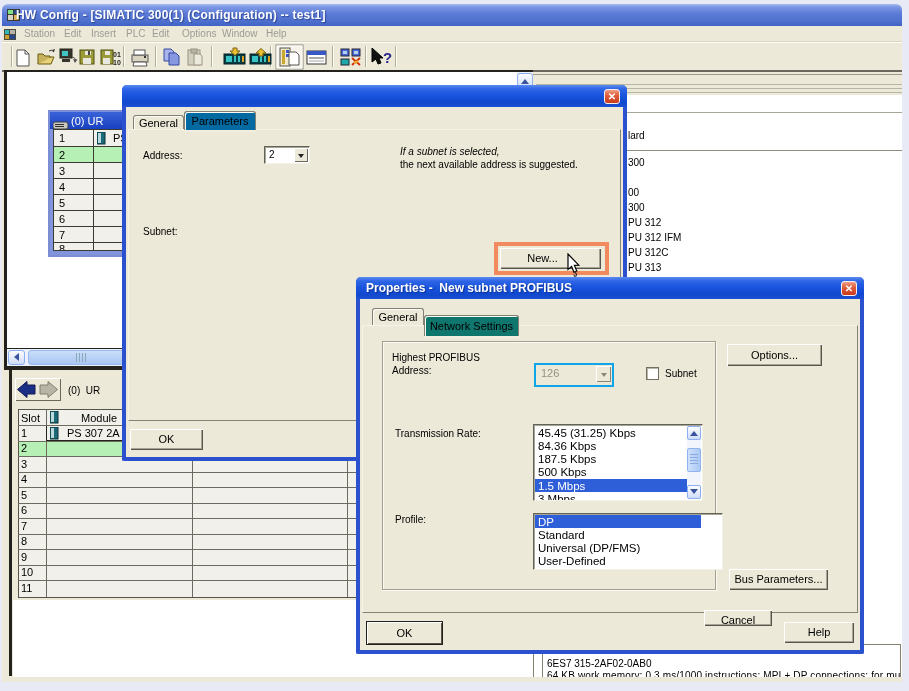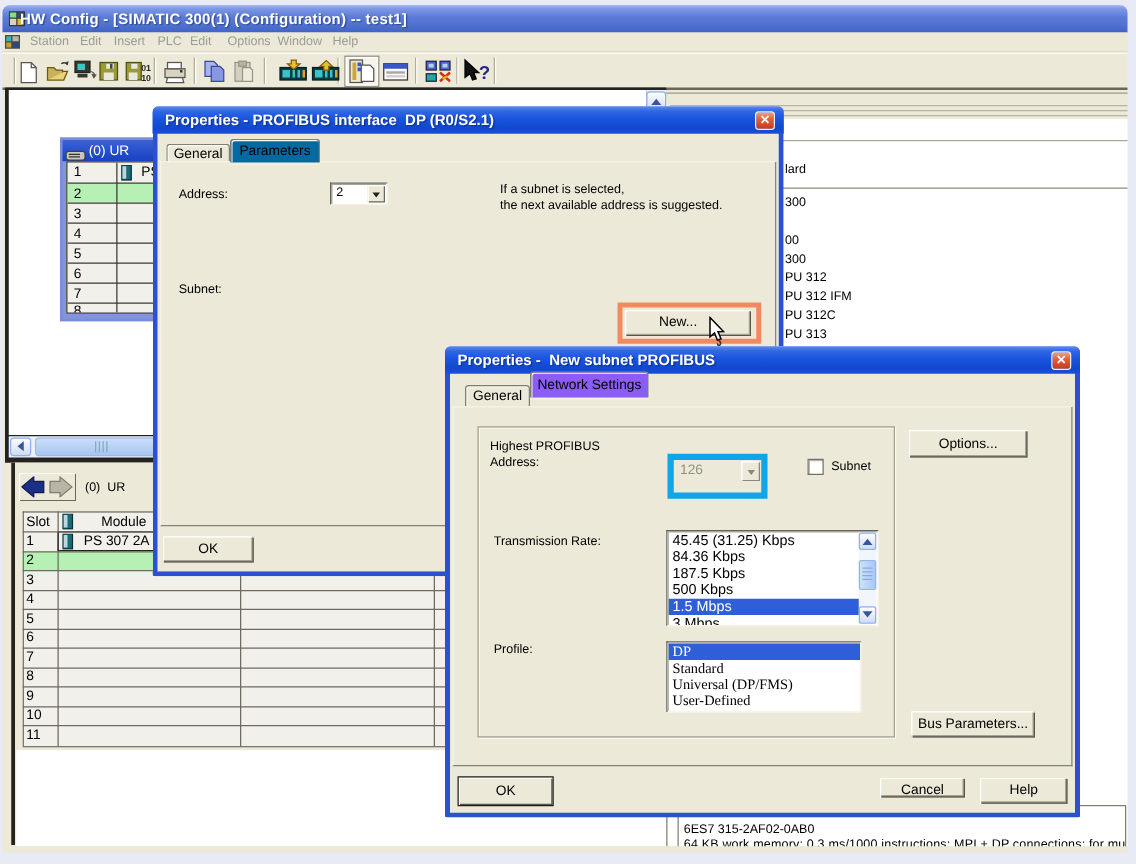--- a/index.html
+++ b/index.html
@@ -291,59 +291,58 @@
 
   <div class="abs" style="left:542px;top:644px;width:359px;height:36px;background:#fff;border:1px solid #84826f;box-sizing:border-box;overflow:hidden;">
     <div class="t11" style="position:absolute;left:4px;top:13px;">6ES7 315-2AF02-0AB0</div>
     <div class="t11" style="position:absolute;left:4px;top:25px;letter-spacing:0.15px;">64 KB work memory; 0.3 ms/1000 instructions; MPI + DP connections; for mu</div>
   </div>
 
   <div class="abs" style="left:2px;top:677px;width:900px;height:5px;background:#ece9d8;"></div>
 
   <div class="dlg" style="left:122px;top:85px;width:505px;height:376px;box-sizing:border-box;">
     <div class="dtitle"></div>
-    <div class="dtext" style="left:6px;">Properties - PROFIBUS interface&nbsp; DP (R0/S2.1)</div>
     <div class="dclose" style="right:3px;">✕</div>
     <div class="tab" style="left:7px;top:30px;width:49px;height:14px;line-height:15px;">General</div>
     <div class="tab" style="left:58px;top:26px;width:70px;height:18px;line-height:19px;background:#0369a1;z-index:2;box-shadow:inset 1px 1px 0 #fbfaf3, 0 2px 0 #f0eee0;">Parameters</div>
     <div class="tabpane" style="left:2px;top:44px;width:491px;height:290px;"></div>
     <div class="abs t11" style="left:17px;top:65px;">Address:</div>
 
     <div class="abs sunk" style="left:138px;top:61px;width:46px;height:18px;box-sizing:border-box;">
       <div class="t11" style="position:absolute;left:4px;top:2px;">2</div>
       <div style="position:absolute;right:1px;top:1px;width:14px;height:14px;background:#ece9d8;box-shadow:inset 1px 1px 0 #fff, inset -1px -1px 0 #6a685c;"></div>
       <div style="position:absolute;right:5px;top:7px;width:0;height:0;border-left:3px solid transparent;border-right:3px solid transparent;border-top:4px solid #222;"></div>
     </div>
-    <div class="abs t11" style="left:274px;top:61px;">If a subnet is selected,</div>
+    <div class="abs t11" style="left:274px;top:61px;font-style:italic;">If a subnet is selected,</div>
     <div class="abs t11" style="left:274px;top:74px;">the next available address is suggested.</div>
     <div class="abs t11" style="left:17px;top:141px;">Subnet:</div>
 
 
     <div class="btn" style="left:374px;top:163px;width:101px;height:21px;line-height:21px;padding-right:16px;box-sizing:border-box;">New...</div>
     <div class="abs" style="left:368px;top:157px;width:115px;height:33px;border:4px solid #f28a60;box-sizing:border-box;"></div>
     <svg class="abs" style="left:441px;top:168px;" width="16" height="24">
       <path d="M1 1 L1 16.5 L4.6 13.4 L7 19.2 L9.8 18 L7.4 12.4 L11.8 12.2 Z" fill="#fff" stroke="#000" stroke-width="1.2"></path>
       <path d="M7.5 18.5 q3 3 1.5 4.5 q-2 1 -2 -1.5" fill="none" stroke="#333" stroke-width="1.2"></path>
     </svg>
     <div class="btn" style="left:4px;top:344px;width:73px;height:21px;line-height:21px;">OK</div>
   </div>
 
   <div class="dlg" style="left:356px;top:277px;width:508px;height:377px;box-sizing:border-box;">
     <div class="dtitle"></div>
     <div class="dtext" style="left:6px;">Properties -&nbsp; New subnet PROFIBUS</div>
     <div class="dclose" style="right:3px;">✕</div>
     <div class="tab" style="left:12px;top:31px;width:50px;height:16px;line-height:17px;">General</div>
-    <div class="tab" style="left:64px;top:20px;width:93px;height:20px;line-height:21px;background:#8b5cf6;z-index:2;box-shadow:inset 1px 1px 0 #fbfaf3, 0 2px 0 #f0eee0;">Network Settings</div>
+    <div class="tab" style="left:64px;top:38px;width:93px;height:20px;line-height:21px;background:#0f766e;z-index:2;box-shadow:inset 1px 1px 0 #fbfaf3, 0 2px 0 #f0eee0;">Network Settings</div>
     <div class="tabpane" style="left:2px;top:48px;width:494px;height:286px;"></div>
 
     <div class="abs" style="left:22px;top:64px;width:334px;height:249px;border:1px solid #a29f90;box-sizing:border-box;box-shadow:1px 1px 0 #fbfaf0, inset 1px 1px 0 #fbfaf0;"></div>
     <div class="abs t11" style="left:32px;top:75px;">Highest PROFIBUS</div>
     <div class="abs t11" style="left:32px;top:88px;">Address:</div>
 
-    <div class="abs" style="left:174px;top:86px;width:80px;height:36px;border:5px solid #0ea5e9;box-sizing:border-box;background:#ece9d8;">
+    <div class="abs" style="left:174px;top:86px;width:80px;height:24px;border:2px solid #0ea5e9;box-sizing:border-box;background:#ece9d8;">
       <div style="position:absolute;left:5px;top:2px;font-size:11px;color:#929284;">126</div>
       <div style="position:absolute;right:1px;top:1px;width:15px;height:16px;background:#ece9d8;box-shadow:inset 1px 1px 0 #fff, inset -1px -1px 0 #8a887c;"></div>
       <div style="position:absolute;right:5px;top:8px;width:0;height:0;border-left:3px solid transparent;border-right:3px solid transparent;border-top:4px solid #8a887c;"></div>
     </div>
 
     <div class="abs" style="left:286px;top:90px;width:13px;height:13px;background:#fff;border:1px solid #707063;box-sizing:border-box;box-shadow:inset 1px 1px 0 #b8b6a8;"></div>
     <div class="abs t11" style="left:305px;top:91px;">Subnet</div>
     <div class="abs t11" style="left:35px;top:151px;">Transmission Rate:</div>
 
     <div class="abs sunk" style="left:173px;top:147px;width:170px;height:77px;box-sizing:border-box;overflow:hidden;">
@@ -362,26 +361,26 @@
         <div style="position:absolute;left:3px;top:28px;width:8px;height:1px;background:#88aade;"></div>
         <div style="position:absolute;left:3px;top:31px;width:8px;height:1px;background:#88aade;"></div>
         <div style="position:absolute;left:3px;top:34px;width:8px;height:1px;background:#88aade;"></div>
         <div style="position:absolute;left:3px;top:37px;width:8px;height:1px;background:#88aade;"></div>
         <div style="position:absolute;left:0;bottom:0;width:14px;height:14px;border-radius:2px;background:linear-gradient(180deg,#fdfdff,#cfdcf8);border:1px solid #8cb0f0;box-sizing:border-box;"></div>
         <div style="position:absolute;left:3px;bottom:5px;width:0;height:0;border-left:4px solid transparent;border-right:4px solid transparent;border-top:5px solid #39549c;"></div>
       </div>
     </div>
     <div class="abs t11" style="left:35px;top:237px;">Profile:</div>
 
-    <div class="abs sunk" style="left:173px;top:236px;width:156px;height:57px;box-sizing:border-box;overflow:hidden;font-family:Liberation Serif, serif;">
+    <div class="abs sunk" style="left:173px;top:236px;width:190px;height:57px;box-sizing:border-box;overflow:hidden;">
       <div style="position:absolute;left:1px;top:1px;width:166px;height:13px;background:#2e5ed8;"></div>
       <div style="position:absolute;left:4px;top:2px;font-size:11.5px;color:#fff;">DP</div>
       <div style="position:absolute;left:4px;top:15px;font-size:11.5px;">Standard</div>
       <div style="position:absolute;left:4px;top:28px;font-size:11.5px;">Universal (DP/FMS)</div>
       <div style="position:absolute;left:4px;top:41px;font-size:11.5px;">User-Defined</div>
     </div>
     <div class="btn" style="left:367px;top:67px;width:95px;height:22px;line-height:22px;">Options...</div>
     <div class="btn" style="left:369px;top:292px;width:99px;height:21px;line-height:21px;">Bus Parameters...</div>
     <div class="btn" style="left:6px;top:344px;width:75px;height:22px;line-height:22px;border:1px solid #20201c;box-shadow:inset 1px 1px 0 #ffffff, inset -1px -1px 0 #58564c;">OK</div>
-    <div class="btn" style="left:344px;top:345px;width:68px;height:16px;line-height:21px;">Cancel</div>
+    <div class="btn" style="left:344px;top:333px;width:68px;height:16px;line-height:21px;">Cancel</div>
     <div class="btn" style="left:424px;top:345px;width:70px;height:21px;line-height:21px;">Help</div>
   </div>
 </div>
 
 </body></html>

